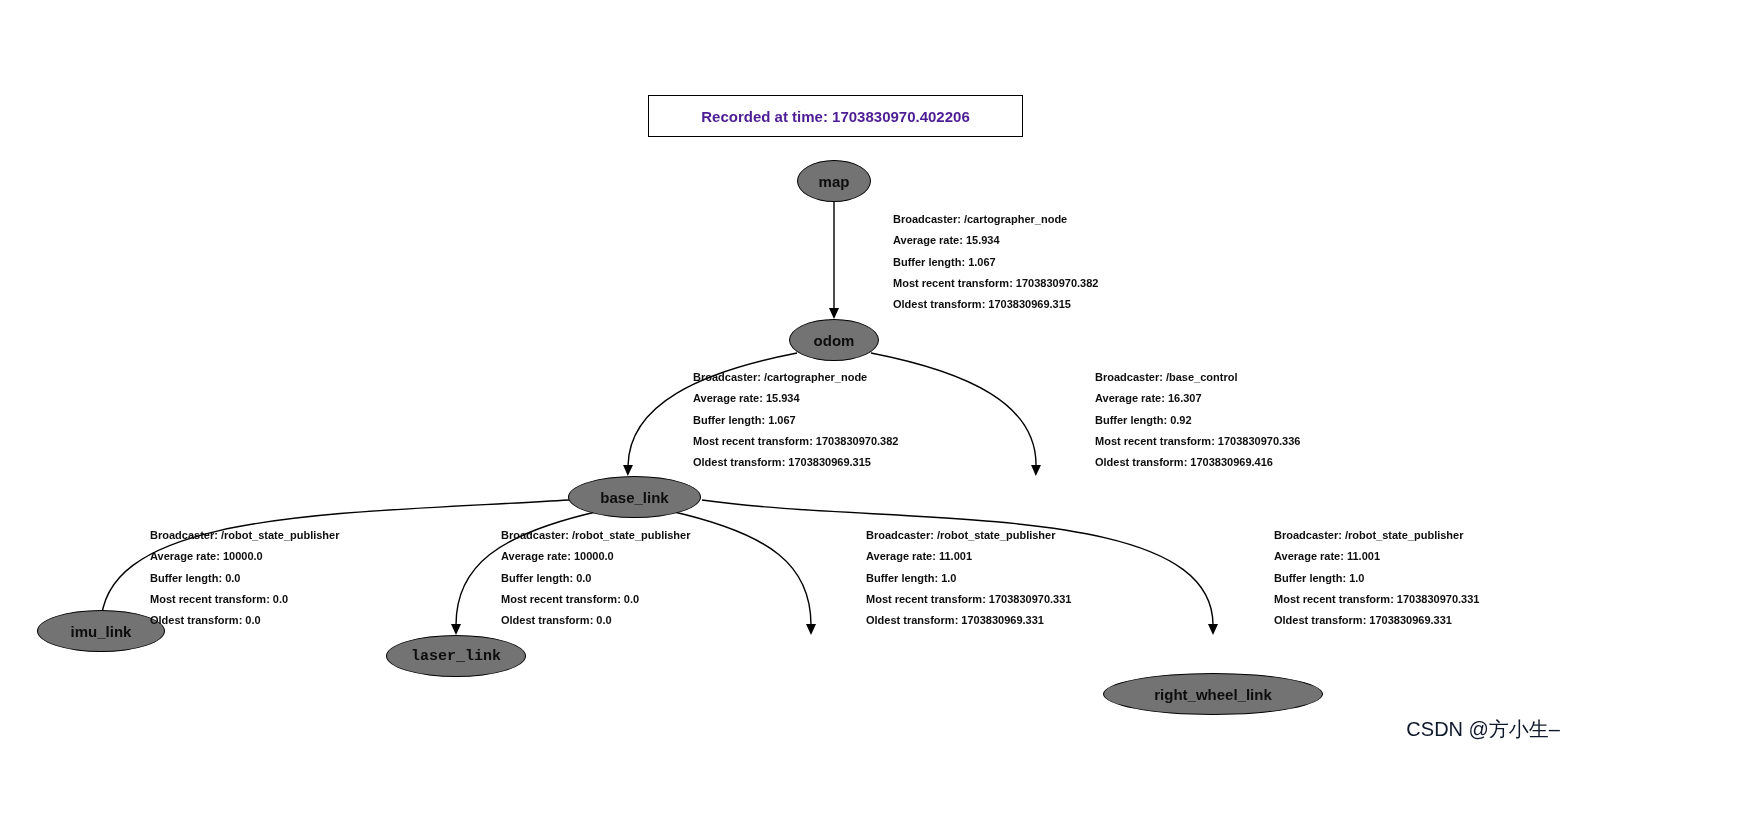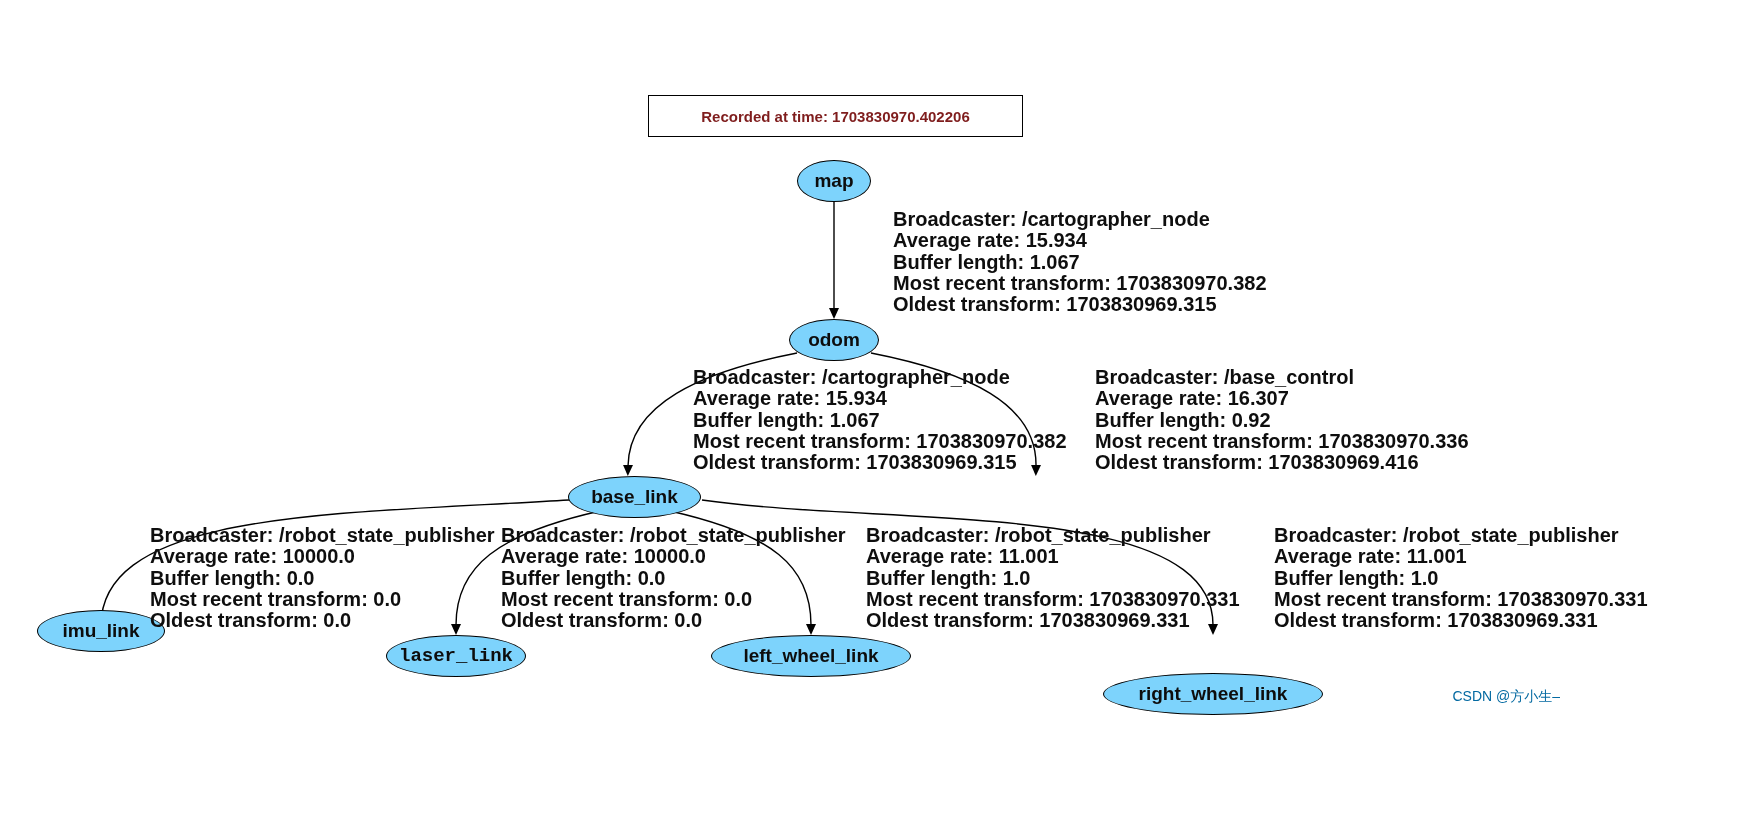--- a/index.html
+++ b/index.html
@@ -4,36 +4,36 @@
 <style>
   html,body { margin:0; padding:0; background:#ffffff; }
   .stage {
     position:relative; width:1755px; height:833px; background:#ffffff;
     font-family:"Liberation Sans", sans-serif; overflow:hidden;
   }
   svg.edge-layer { position:absolute; left:0; top:0; width:1755px; height:833px; }
   .node {
     position:absolute; box-sizing:border-box;
     border:1.6px solid #000000; border-radius:50%;
-    background:#7dd3fc; display:flex; align-items:center; justify-content:center;
-    font-weight:700; font-size:19px; color:#0d0d0d; white-space:nowrap;
+    background:#737373; display:flex; align-items:center; justify-content:center;
+    font-weight:700; font-size:15px; color:#0d0d0d; white-space:nowrap;
   }
   .title-box {
     position:absolute; left:648px; top:95px; width:375px; height:42px;
     box-sizing:border-box; border:1.6px solid #000000; background:#ffffff;
     display:flex; align-items:center; justify-content:center;
-    font-weight:700; font-size:15px; color:#7f1d1d; white-space:nowrap;
+    font-weight:700; font-size:15px; color:#4c1d95; white-space:nowrap;
   }
   .edge-label {
-    position:absolute; font-weight:700; font-size:20px; line-height:21.3px;
+    position:absolute; font-weight:700; font-size:11px; line-height:21.3px;
     color:#0e0e0e; white-space:nowrap;
   }
   .watermark {
-    position:absolute; left:1390px; top:688px; width:170px; text-align:right;
-    font-size:14px; color:#0369a1; font-weight:400; white-space:nowrap;
+    position:absolute; left:1390px; top:716px; width:170px; text-align:right;
+    font-size:20px; color:#0f172a; font-weight:400; white-space:nowrap;
   }
   
   #n-map             { left:797px;  top:160px; width:74px;  height:42px; }
   #n-odom            { left:789px;  top:319px; width:90px;  height:42px; }
   #n-base_link       { left:568px;  top:476px; width:133px; height:42px; }
   #n-base_footprint  { left:937px;  top:476px; width:196px; height:42px; }
   #n-imu_link        { left:37px;   top:610px; width:128px; height:42px; }
   #n-laser_link      { left:386px;  top:635px; width:140px; height:42px;font-family:Liberation Mono, monospace; }
   #n-left_wheel_link { left:711px;  top:635px; width:200px; height:42px; }
   #n-right_wheel_link{ left:1103px; top:673px; width:220px; height:42px; }
@@ -79,23 +79,20 @@
     <span>odom</span>
   </div>
   <div class="node" id="n-base_link">
     <span>base_link</span>
   </div>
   <div class="node" id="n-imu_link">
     <span>imu_link</span>
   </div>
   <div class="node" id="n-laser_link">
     <span>laser_link</span>
-  </div>
-  <div class="node" id="n-left_wheel_link">
-    <span>left_wheel_link</span>
   </div>
   <div class="node" id="n-right_wheel_link">
     <span>right_wheel_link</span>
   </div>
 
   <div class="edge-label" id="el-0">
     <div>Broadcaster: /cartographer_node</div>
     <div>Average rate: 15.934</div>
     <div>Buffer length: 1.067</div>
     <div>Most recent transform: 1703830970.382</div>

